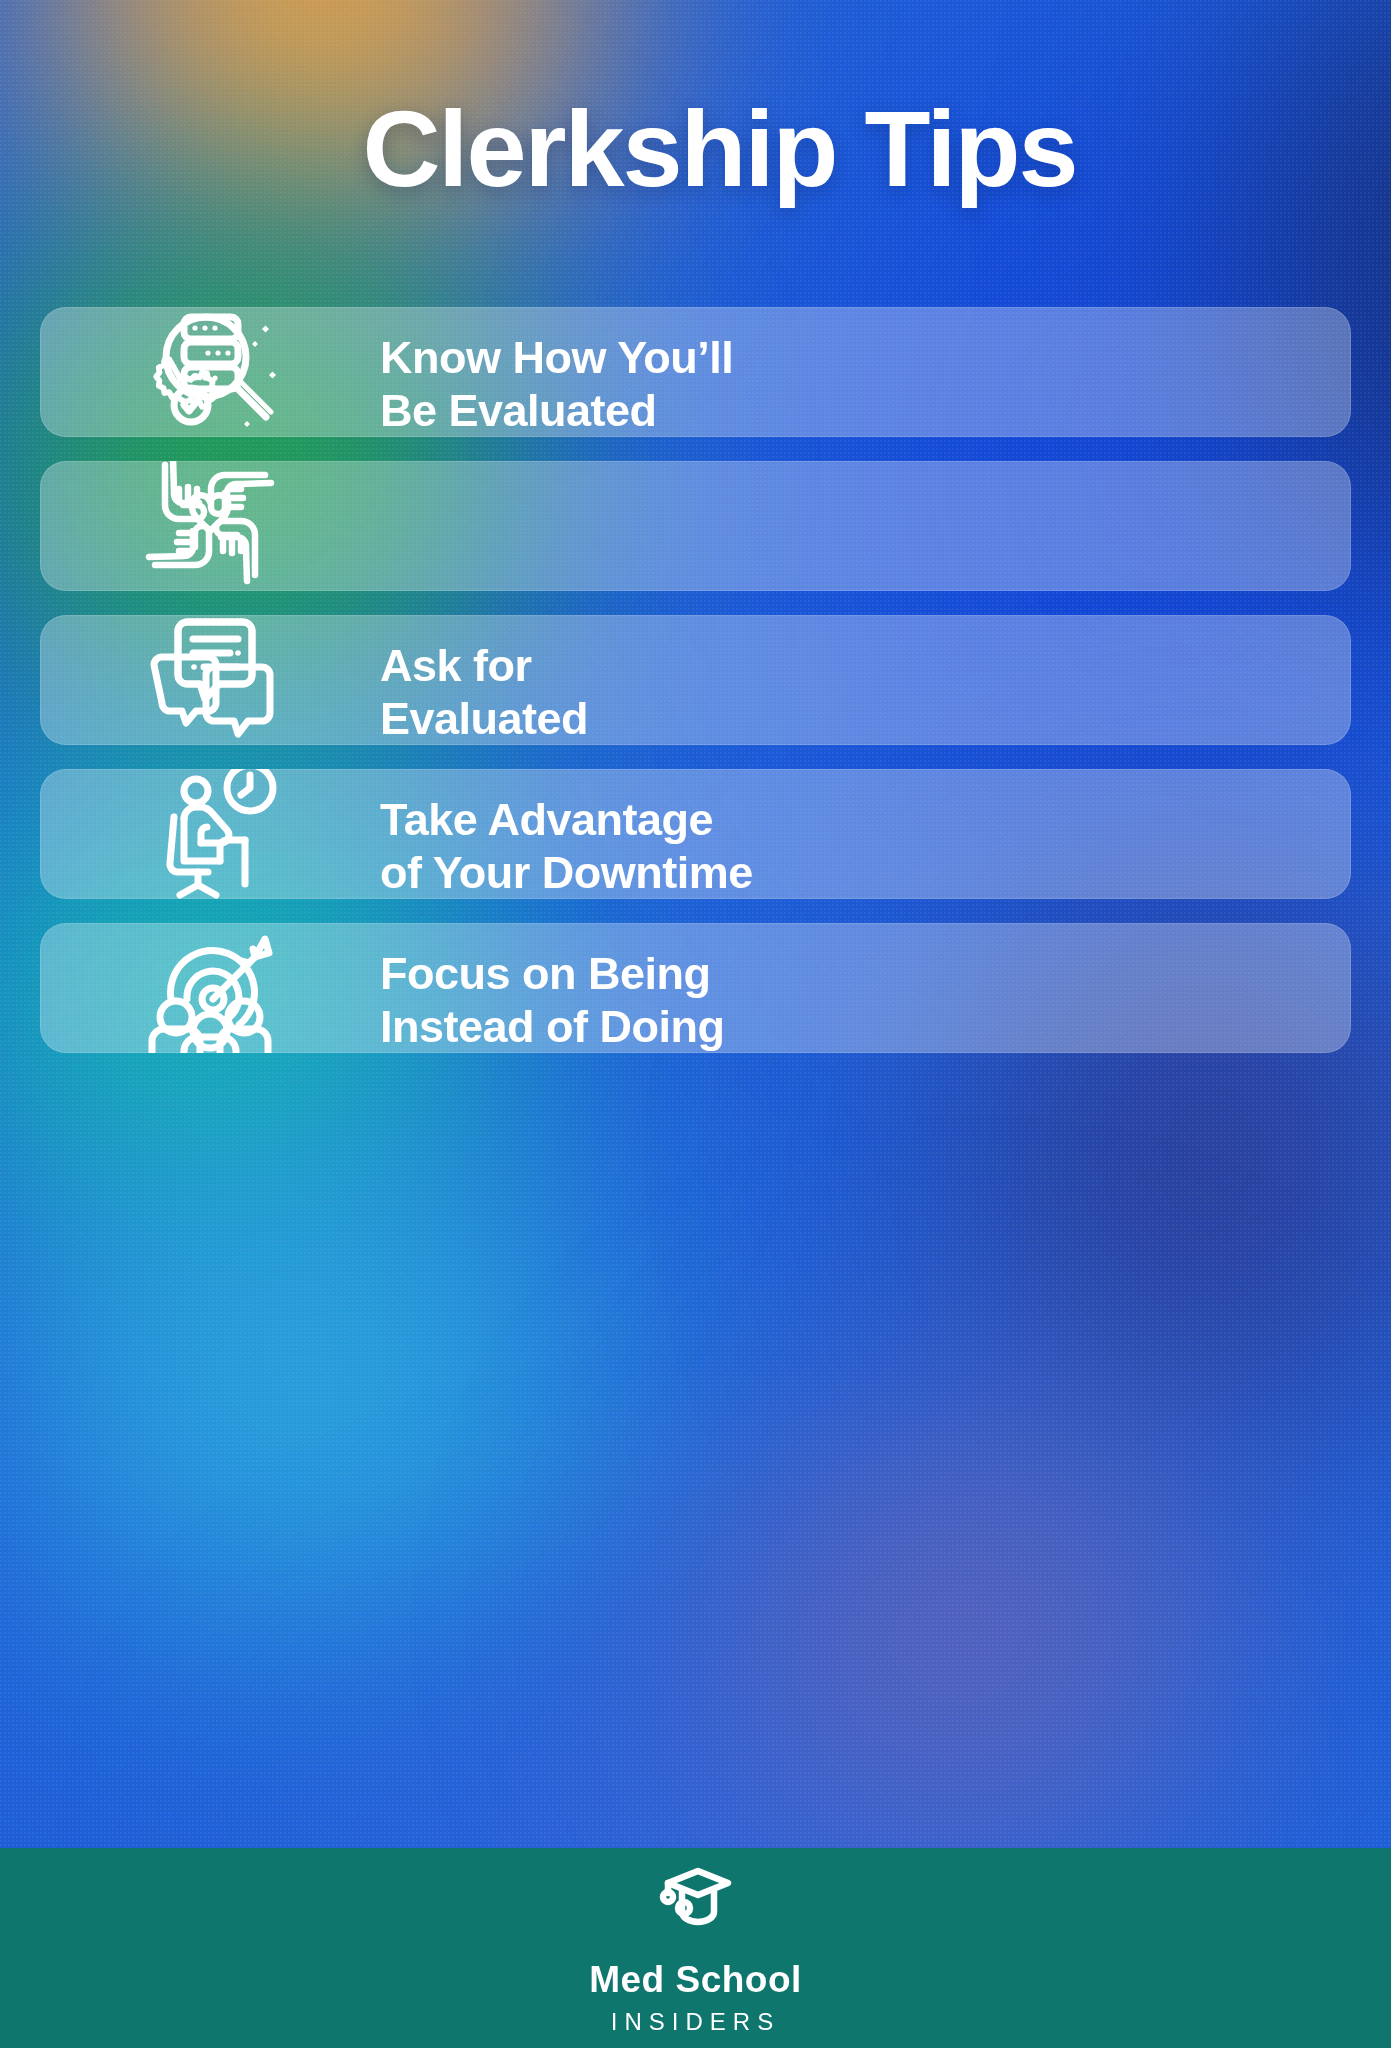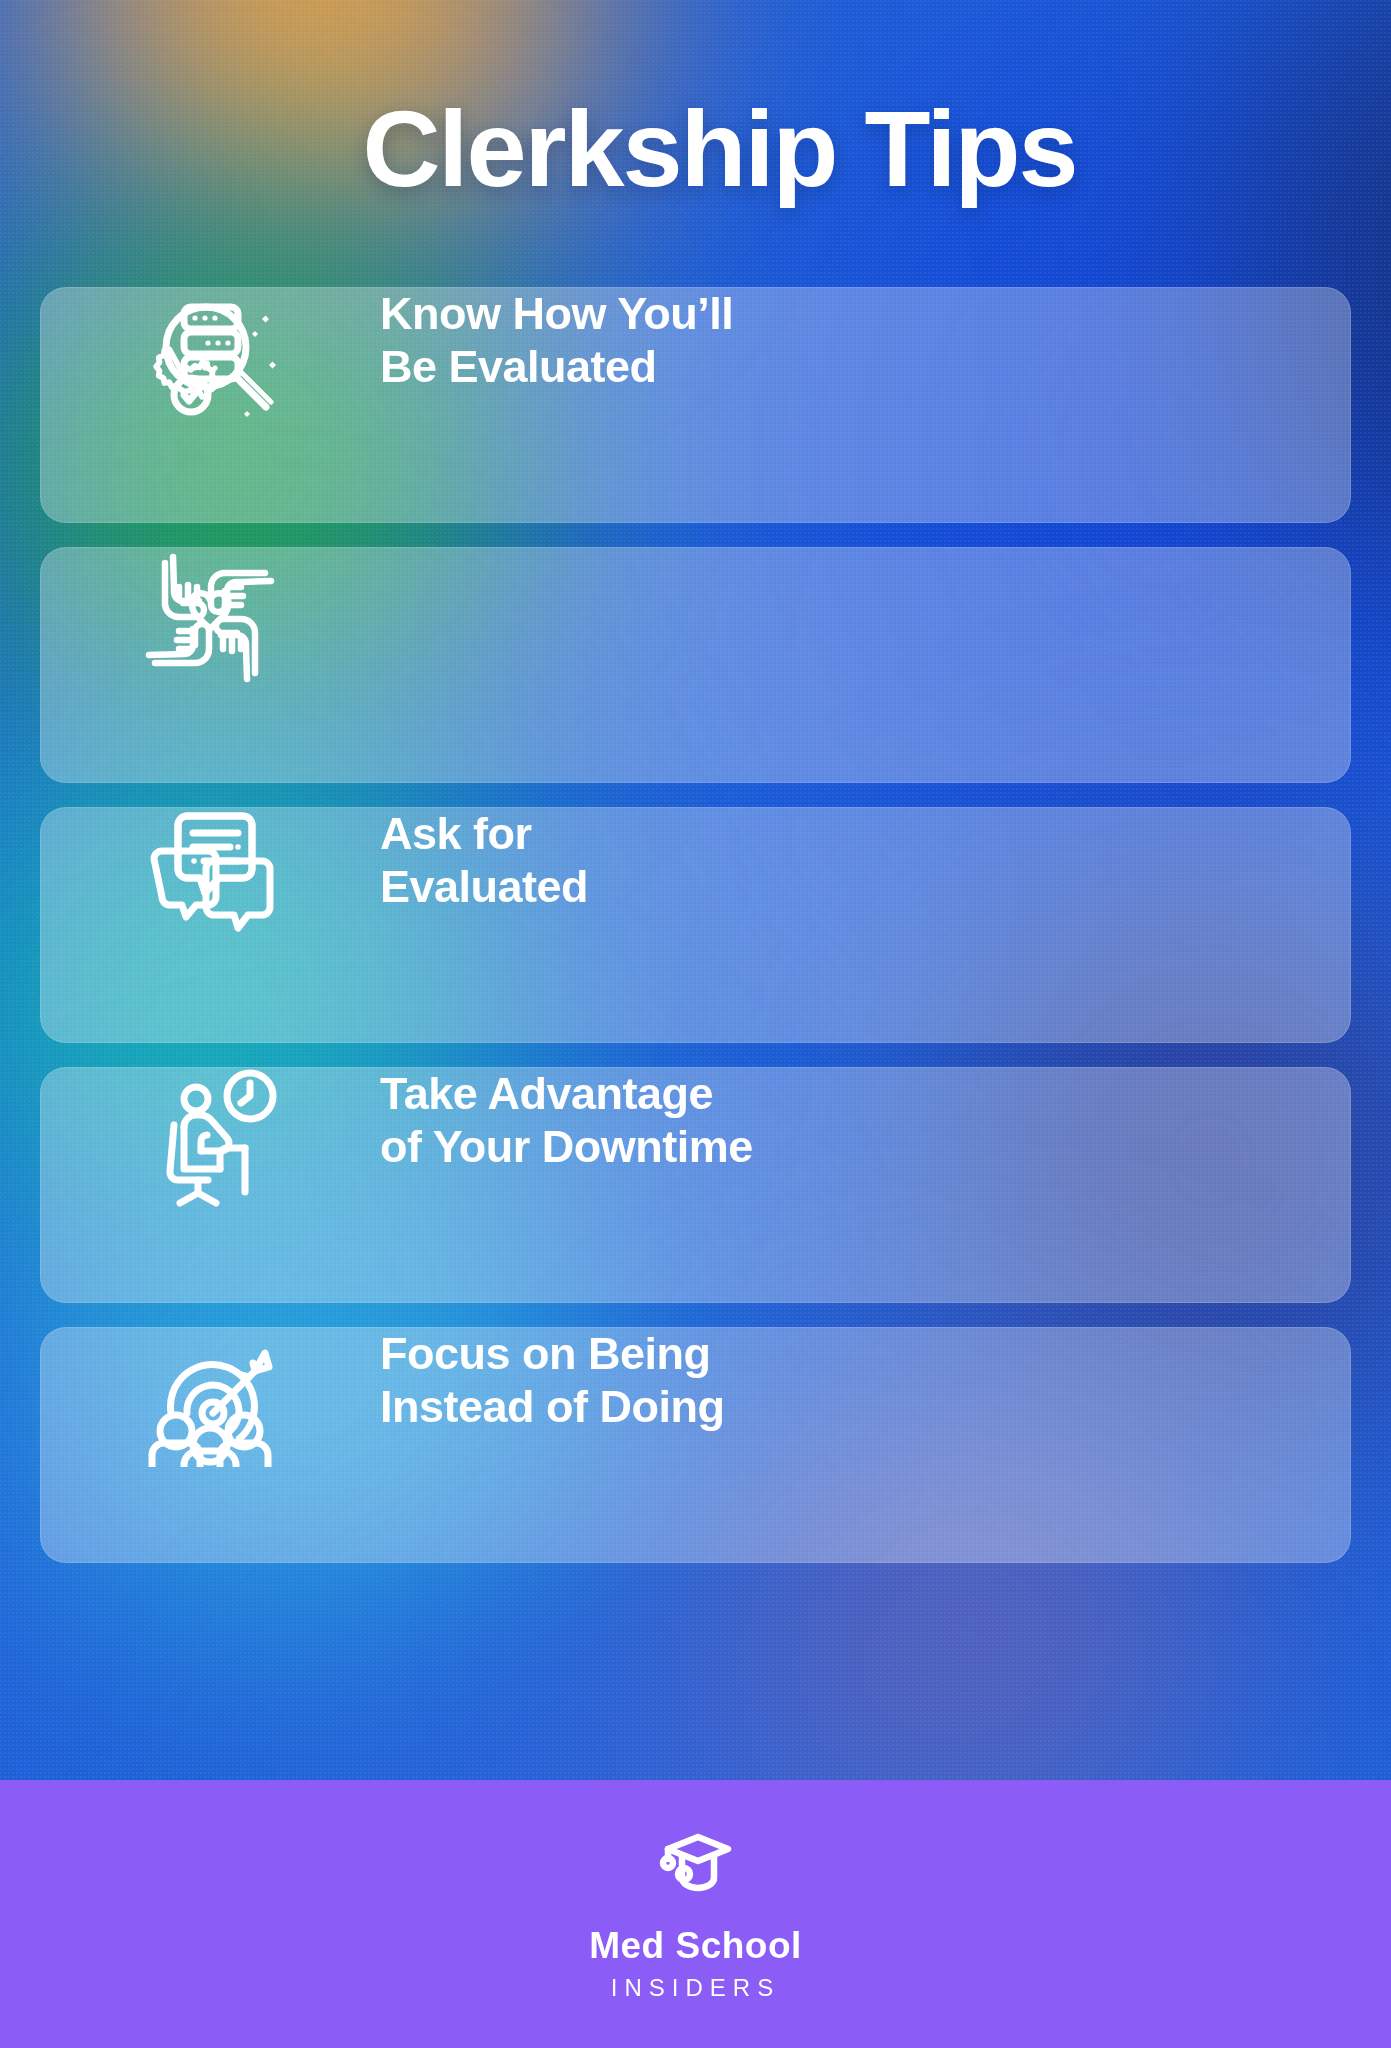--- a/index.html
+++ b/index.html
@@ -83,27 +83,28 @@
 
   
   .cards {
     position:absolute;
     left:40px; right:40px;
     top:287px;
   }
   .card {
     position:relative;
     display:flex;
-    align-items:flex-start;
-    height:236px;
+    align-items:flex-end;
+    height:130px;
     margin-bottom:24px;
     border-radius:26px;
     background:rgba(255,255,255,0.30);
     box-shadow:inset 0 0 0 1px rgba(255,255,255,0.14);
     overflow:hidden;
+    margin-top:20px;
   }
   .card-icon {
     flex:0 0 340px;
     display:flex;
     align-items:center;
     justify-content:center;
   }
   .card-icon svg { display:block; }
   .card-text {
     color:#ffffff;
@@ -112,22 +113,22 @@
     line-height:1.18;
     letter-spacing:-0.5px;
     white-space:pre-line;
     padding-right:24px;
   }
 
   
   .footer {
     position:absolute;
     left:0; right:0; bottom:0;
-    height:268px;
-    background:#8b5cf6;
+    height:200px;
+    background:#0f766e;
     display:flex;
     flex-direction:column;
     align-items:center;
     justify-content:center;
   }
   .footer-logo { margin-bottom:14px; }
   .footer-name {
     color:#ffffff;
     font-size:37px;
     font-weight:bold;

